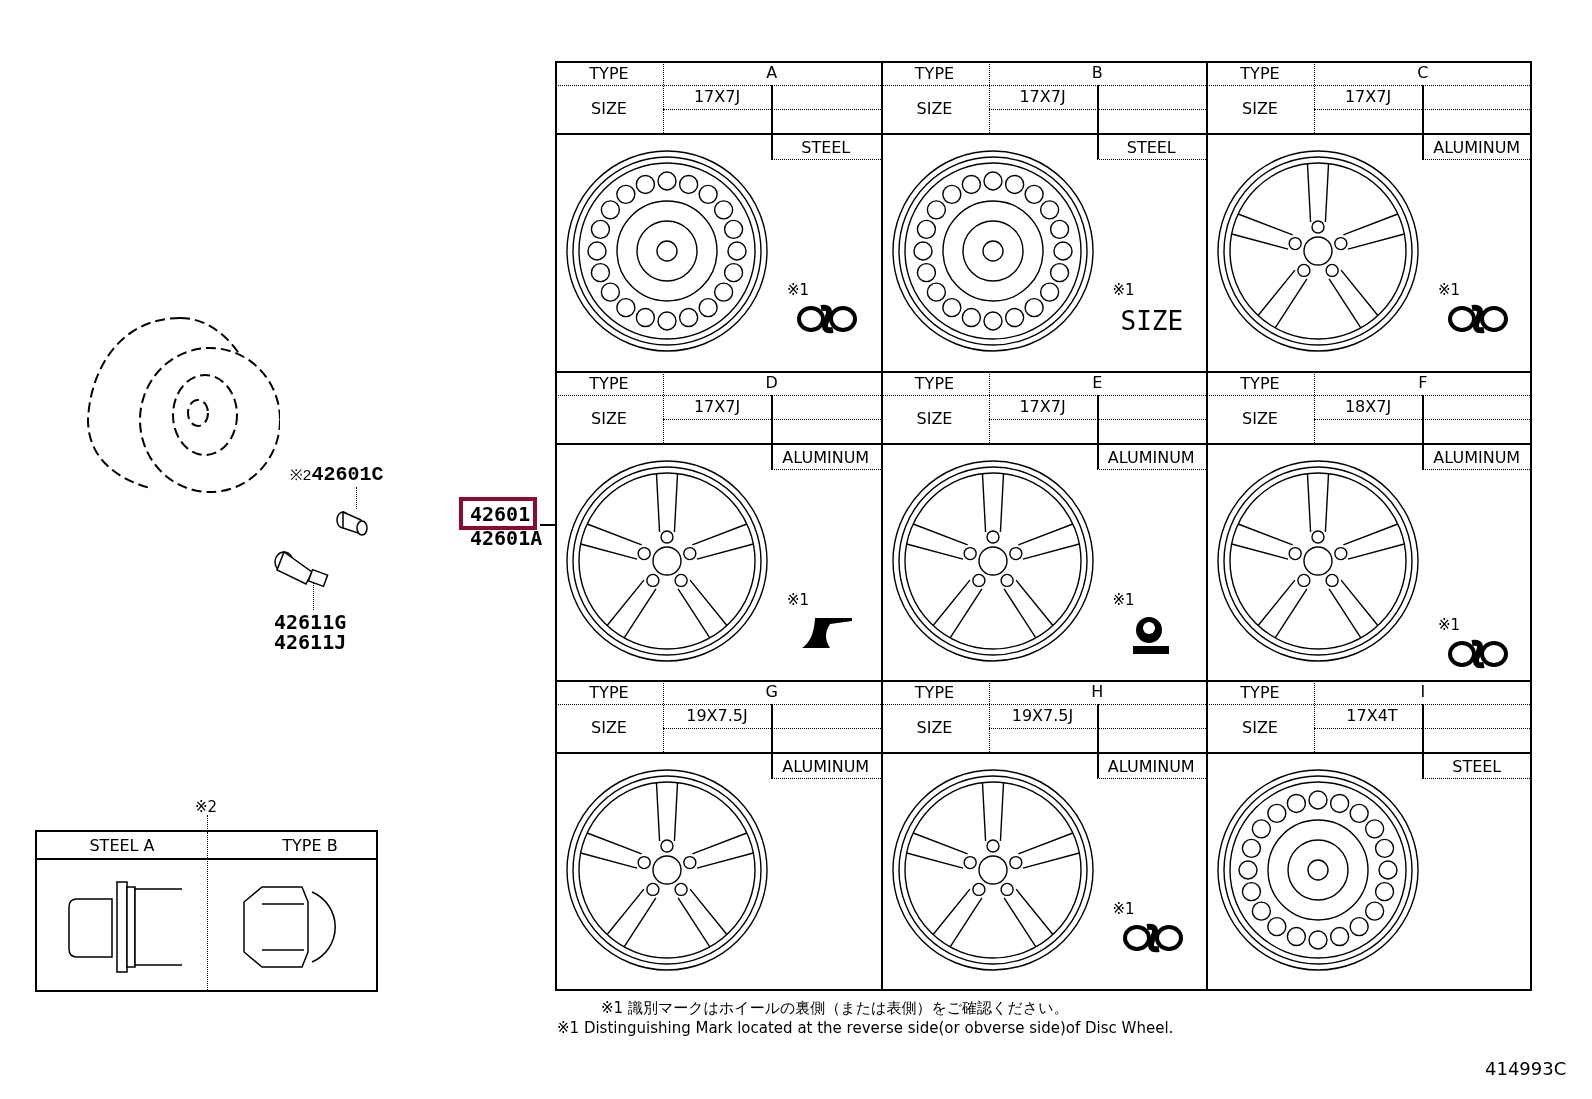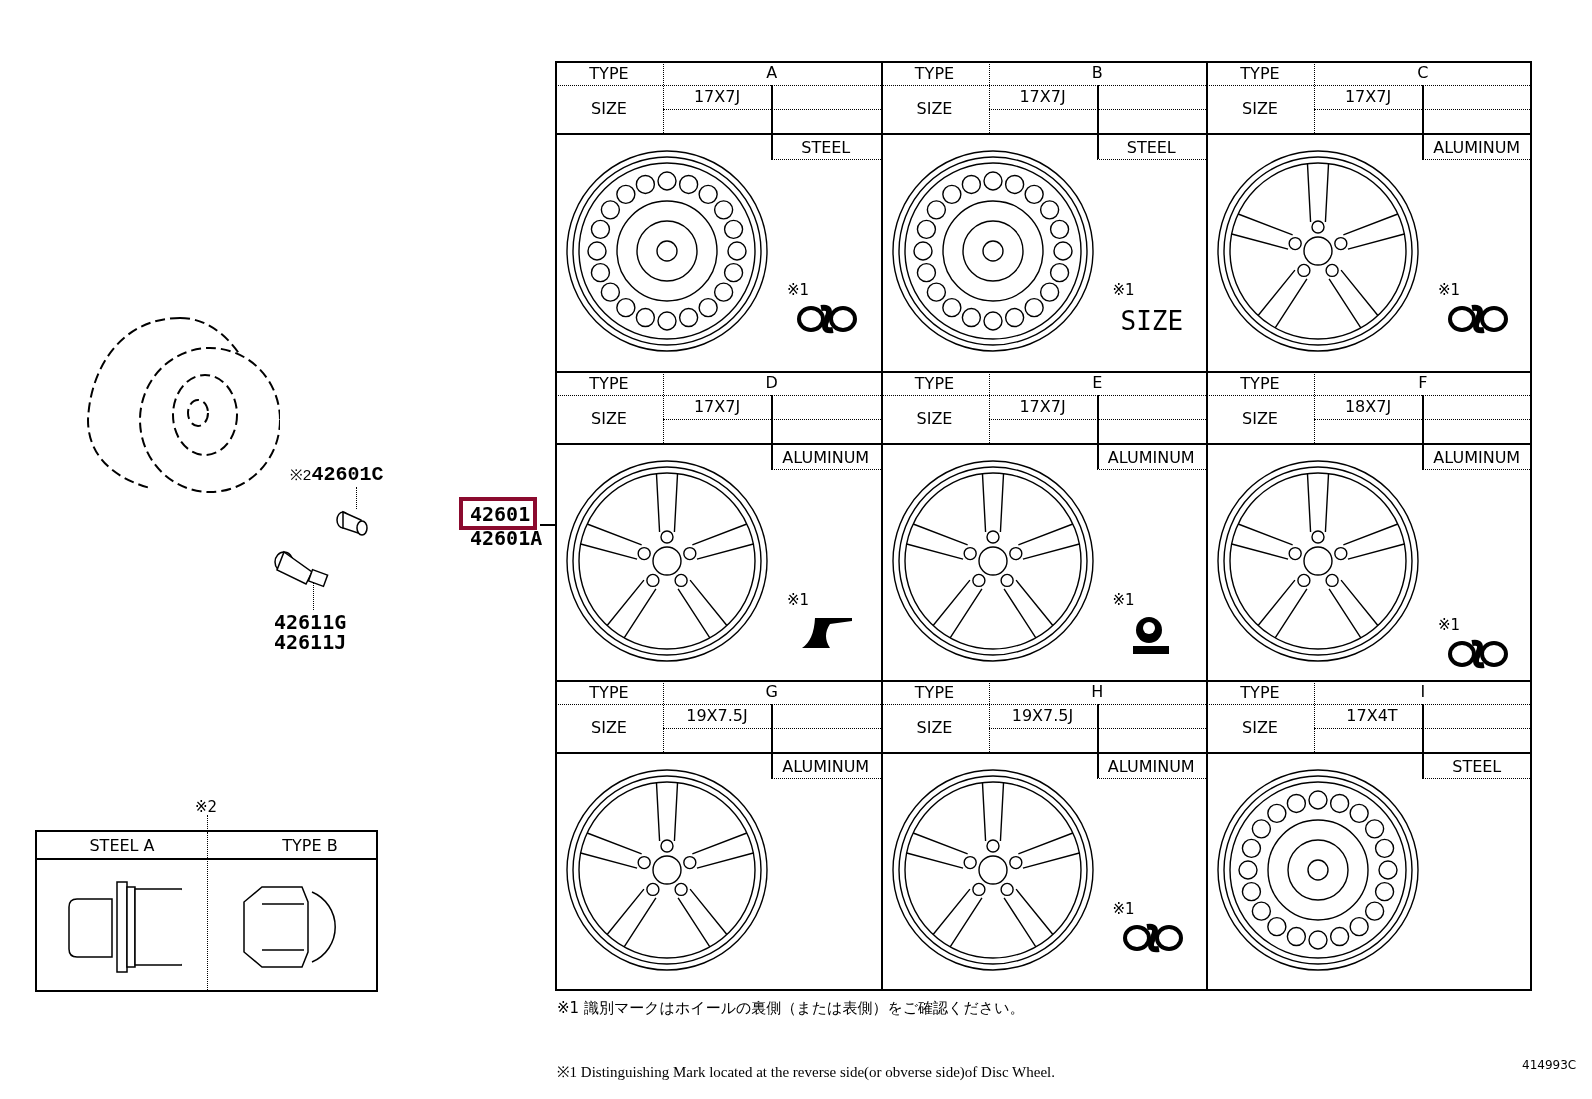--- a/index.html
+++ b/index.html
@@ -479,16 +479,16 @@
           <circle cx="123.63118960624631" cy="38.426043859339245" r="9"></circle>
           <circle cx="143.1449676604731" cy="48.36881039375367" r="9"></circle>
           <circle cx="158.63118960624632" cy="63.855032339526865" r="9"></circle>
           <circle cx="168.57395614066075" cy="83.36881039375366" r="9"></circle>
         </g>
       </svg>
 
     </div>
   </div>
 
-<div class="note" style="top:999px;">※1  識別マークはホイールの裏側（または表側）をご確認ください。</div>
-<div class="note" style="top:1061px;font-family:Liberation Serif, serif;">※1  Distinguishing Mark located at the reverse side(or obverse side)of Disc Wheel.</div>
-
-<div class="abs" style="left:1485px;top:1058px;font-size:12px;margin-left:37px;">414993C</div>
+<div class="note" style="top:999px;margin-left:44px;">※1  識別マークはホイールの裏側（または表側）をご確認ください。</div>
+<div class="note" style="top:1019px;">※1  Distinguishing Mark located at the reverse side(or obverse side)of Disc Wheel.</div>
+
+<div class="abs" style="left:1485px;top:1058px;font-size:18px;">414993C</div>
 
 </body></html>

